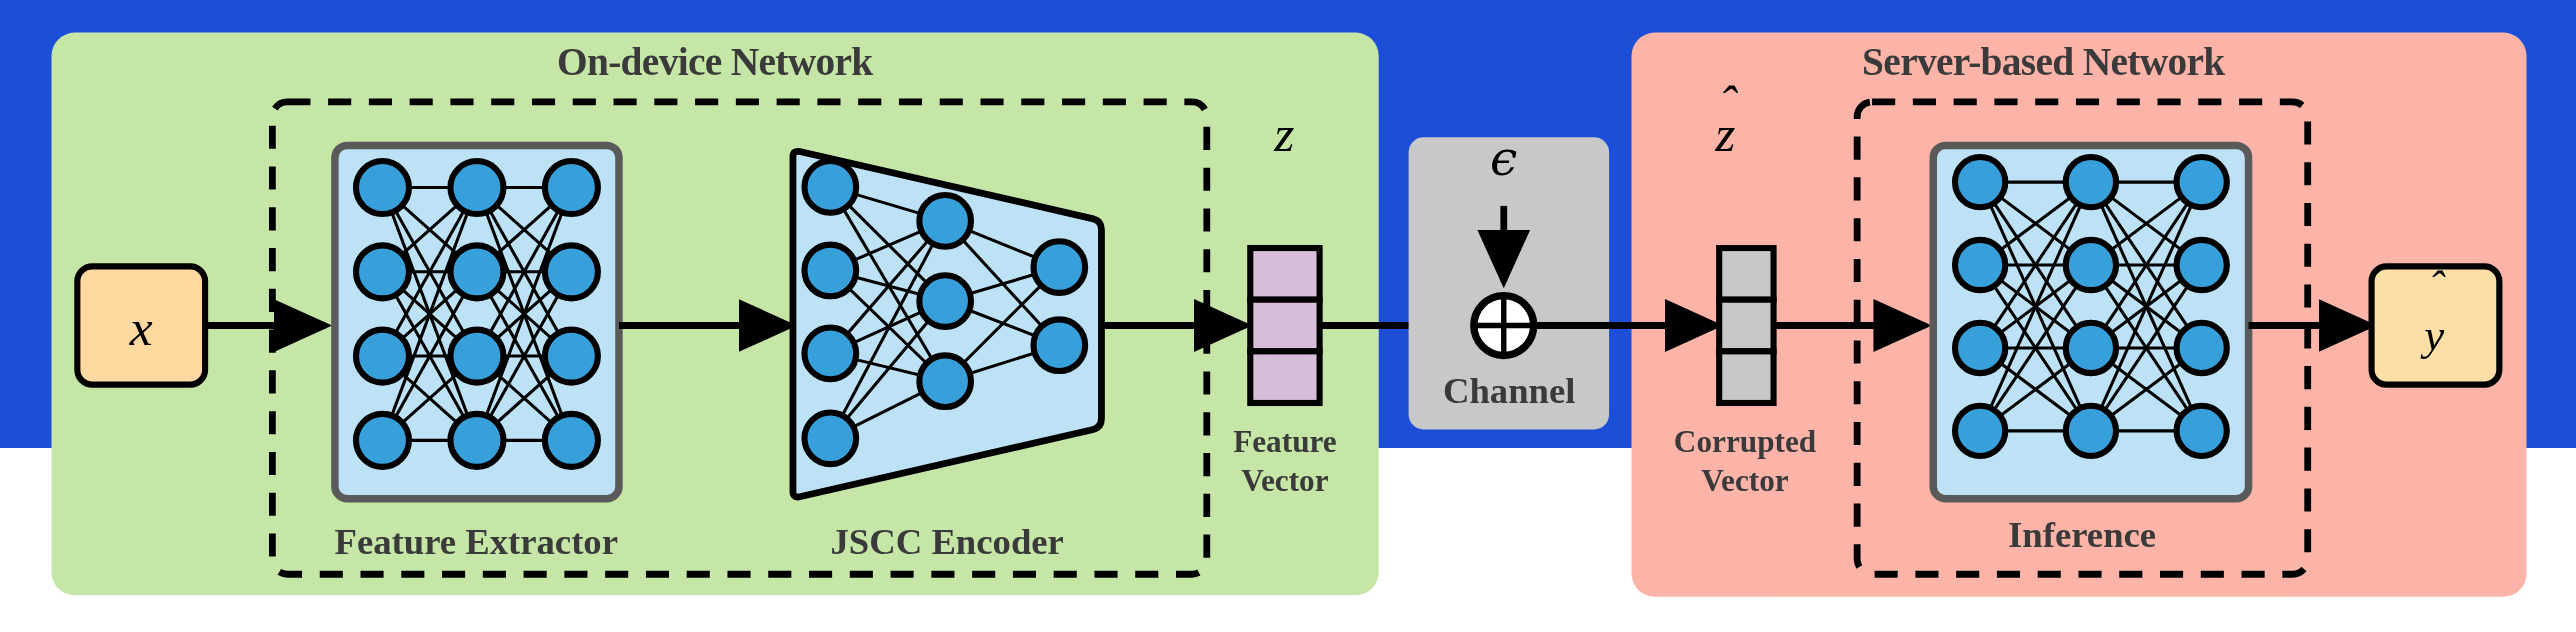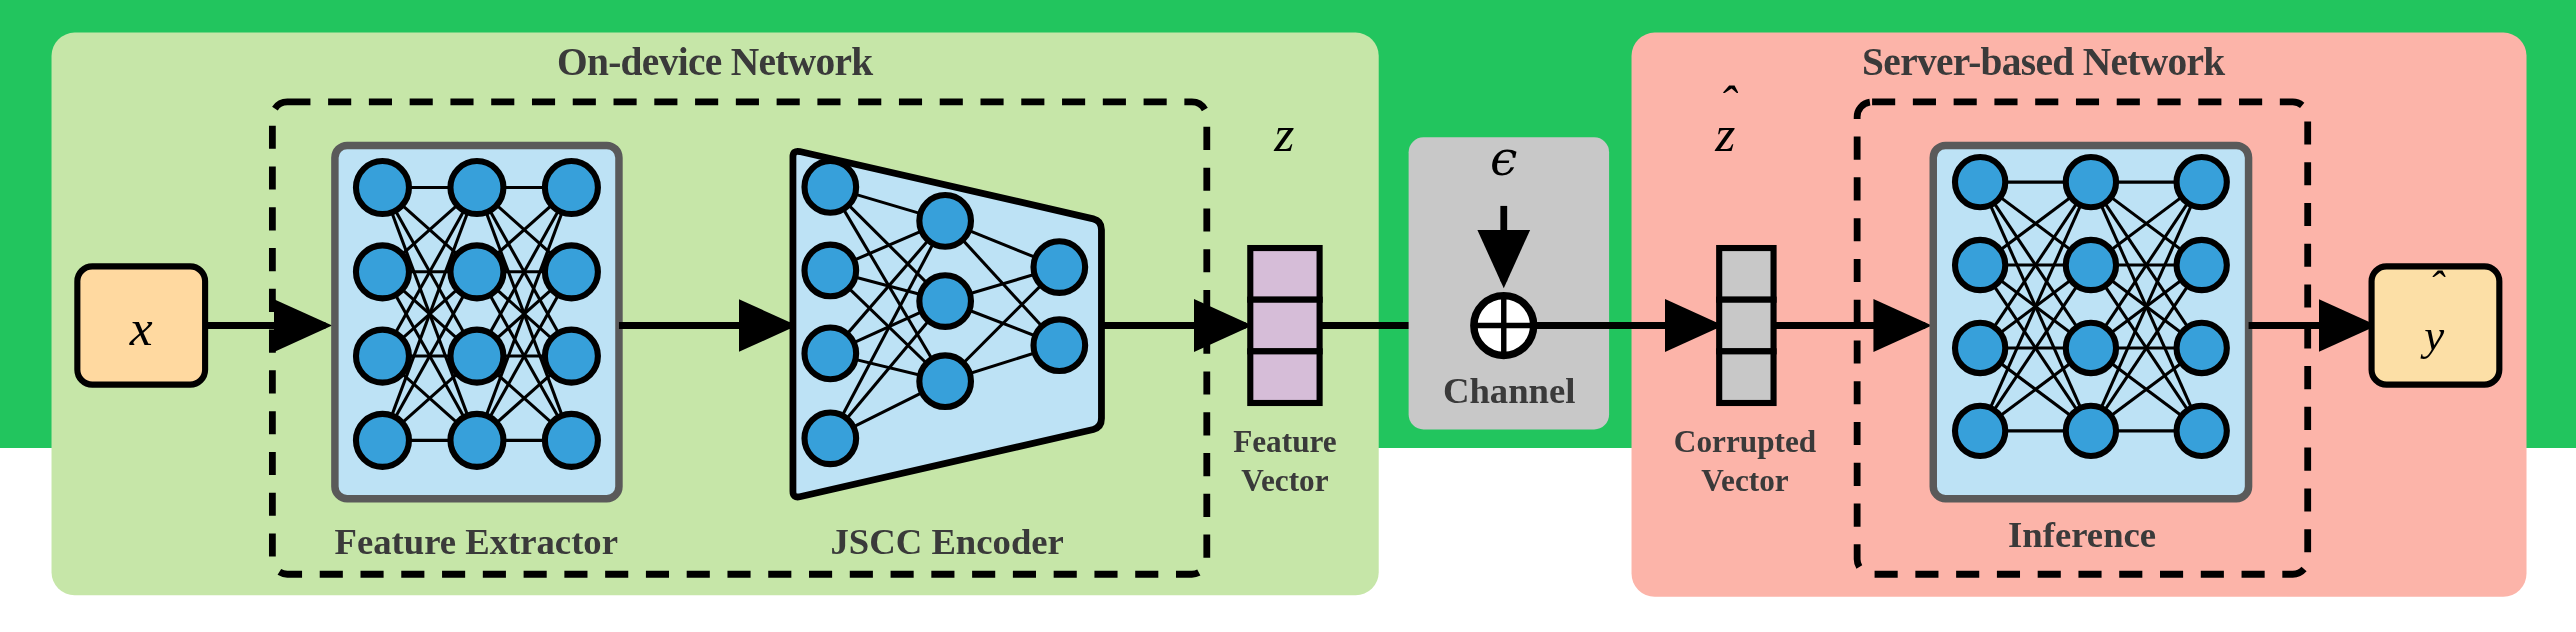--- a/index.html
+++ b/index.html
@@ -10,21 +10,21 @@
   body {
     width: 2576px;
     height: 632px;
     font-family: "Liberation Serif", serif;
     overflow: hidden;
   }
   #stage {
     position: relative;
     width: 2576px;
     height: 448px;
-    background: #22c55e;
+    background: #1d4ed8;
   }
   svg.diagram {
     position: absolute;
     left: 0;
     top: 0;
     width: 2576px;
     height: 632px;
   }
   .panel-title {
     font-family: "Liberation Serif", serif;

